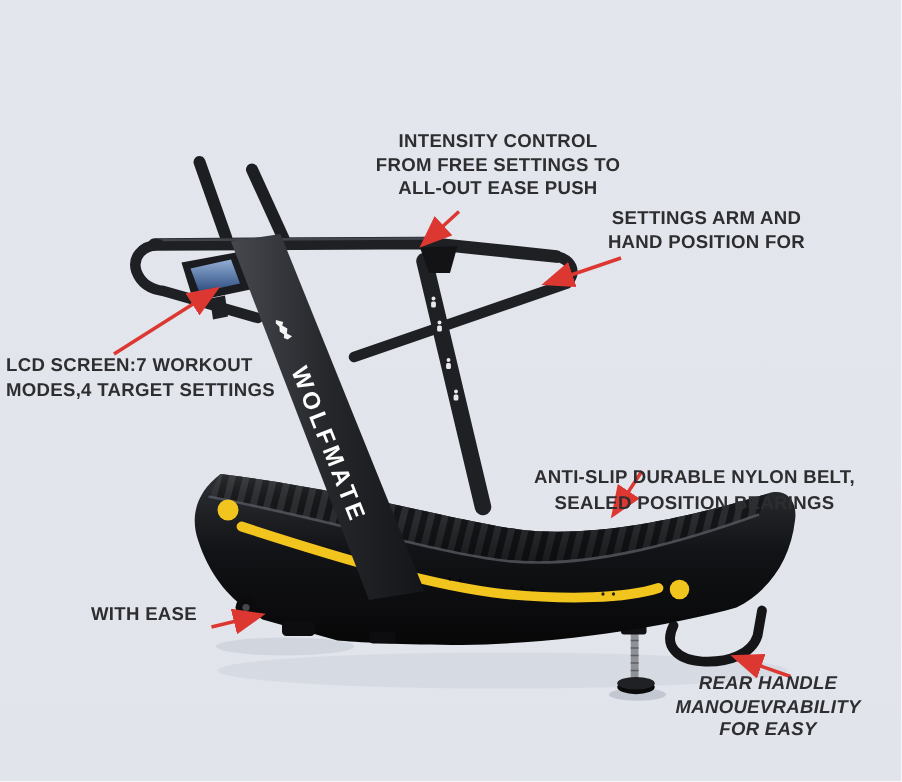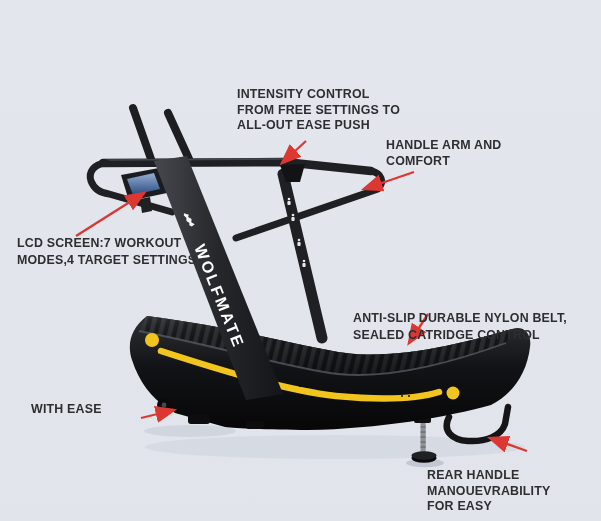--- a/index.html
+++ b/index.html
@@ -8,21 +8,21 @@
   html,body{margin:0;padding:0;}
   .scene{
     position:relative; width:601px; height:521px; overflow:hidden;
     background:linear-gradient(180deg, var(--bg) 0%, #e1e4eb 100%);
     font-family:"Liberation Sans", sans-serif;
   }
   .scene svg{position:absolute; left:0; top:0;}
   .callout{
     position:absolute; color:var(--text);
     font:700 12.4px/15.5px "Liberation Sans", sans-serif;
-    letter-spacing:.2px; white-space:nowrap;
+    letter-spacing:.2px; text-align:center; white-space:nowrap;
   }
   .callout.align-left{text-align:left;}
   .arrow-line{stroke:var(--arrow); stroke-width:2.3; fill:none;}
   .yellow-stroke{stroke:var(--accent_yellow);}
   .yellow-fill{fill:var(--accent_yellow);}
 </style>
 </head>
 <body>
 
 <div class="scene">
@@ -165,37 +165,37 @@
     </g>
   </svg>
 
   <div class="callout" style="left:237px; top:87px; width:190px;">
     <div>INTENSITY CONTROL</div>
     <div>FROM FREE SETTINGS TO</div>
     <div>ALL-OUT EASE PUSH</div>
   </div>
 
   <div class="callout" style="left:386px; top:138px; width:170px;">
-    <div>HANDLE ARM AND</div>
-    <div>COMFORT</div>
-  </div>
-
-  <div class="callout align-left" style="left:17px; top:235px; width:185px; line-height:17px;">
+    <div>SETTINGS ARM AND</div>
+    <div>HAND POSITION FOR</div>
+  </div>
+
+  <div class="callout align-left" style="left:4px; top:235px; width:185px; line-height:17px;">
     <div>LCD SCREEN:7 WORKOUT</div>
     <div>MODES,4 TARGET SETTINGS</div>
   </div>
 
   <div class="callout" style="left:353px; top:281px; width:220px; line-height:16.5px;margin-top:29px;">
     <div>ANTI-SLIP DURABLE NYLON BELT,</div>
-    <div>SEALED CATRIDGE CONTROL</div>
+    <div>SEALED POSITION BEARINGS</div>
   </div>
 
   <div class="callout" style="left:31px; top:401px; width:130px; line-height:16px;">
     <div>WITH EASE</div>
   </div>
 
-  <div class="callout" style="left:427px; top:468px; width:170px;">
+  <div class="callout" style="left:427px; top:448px; width:170px;font-style:italic;">
     <div>REAR HANDLE</div>
     <div>MANOUEVRABILITY</div>
     <div>FOR EASY</div>
   </div>
 
 </div>
 
 </body></html>

